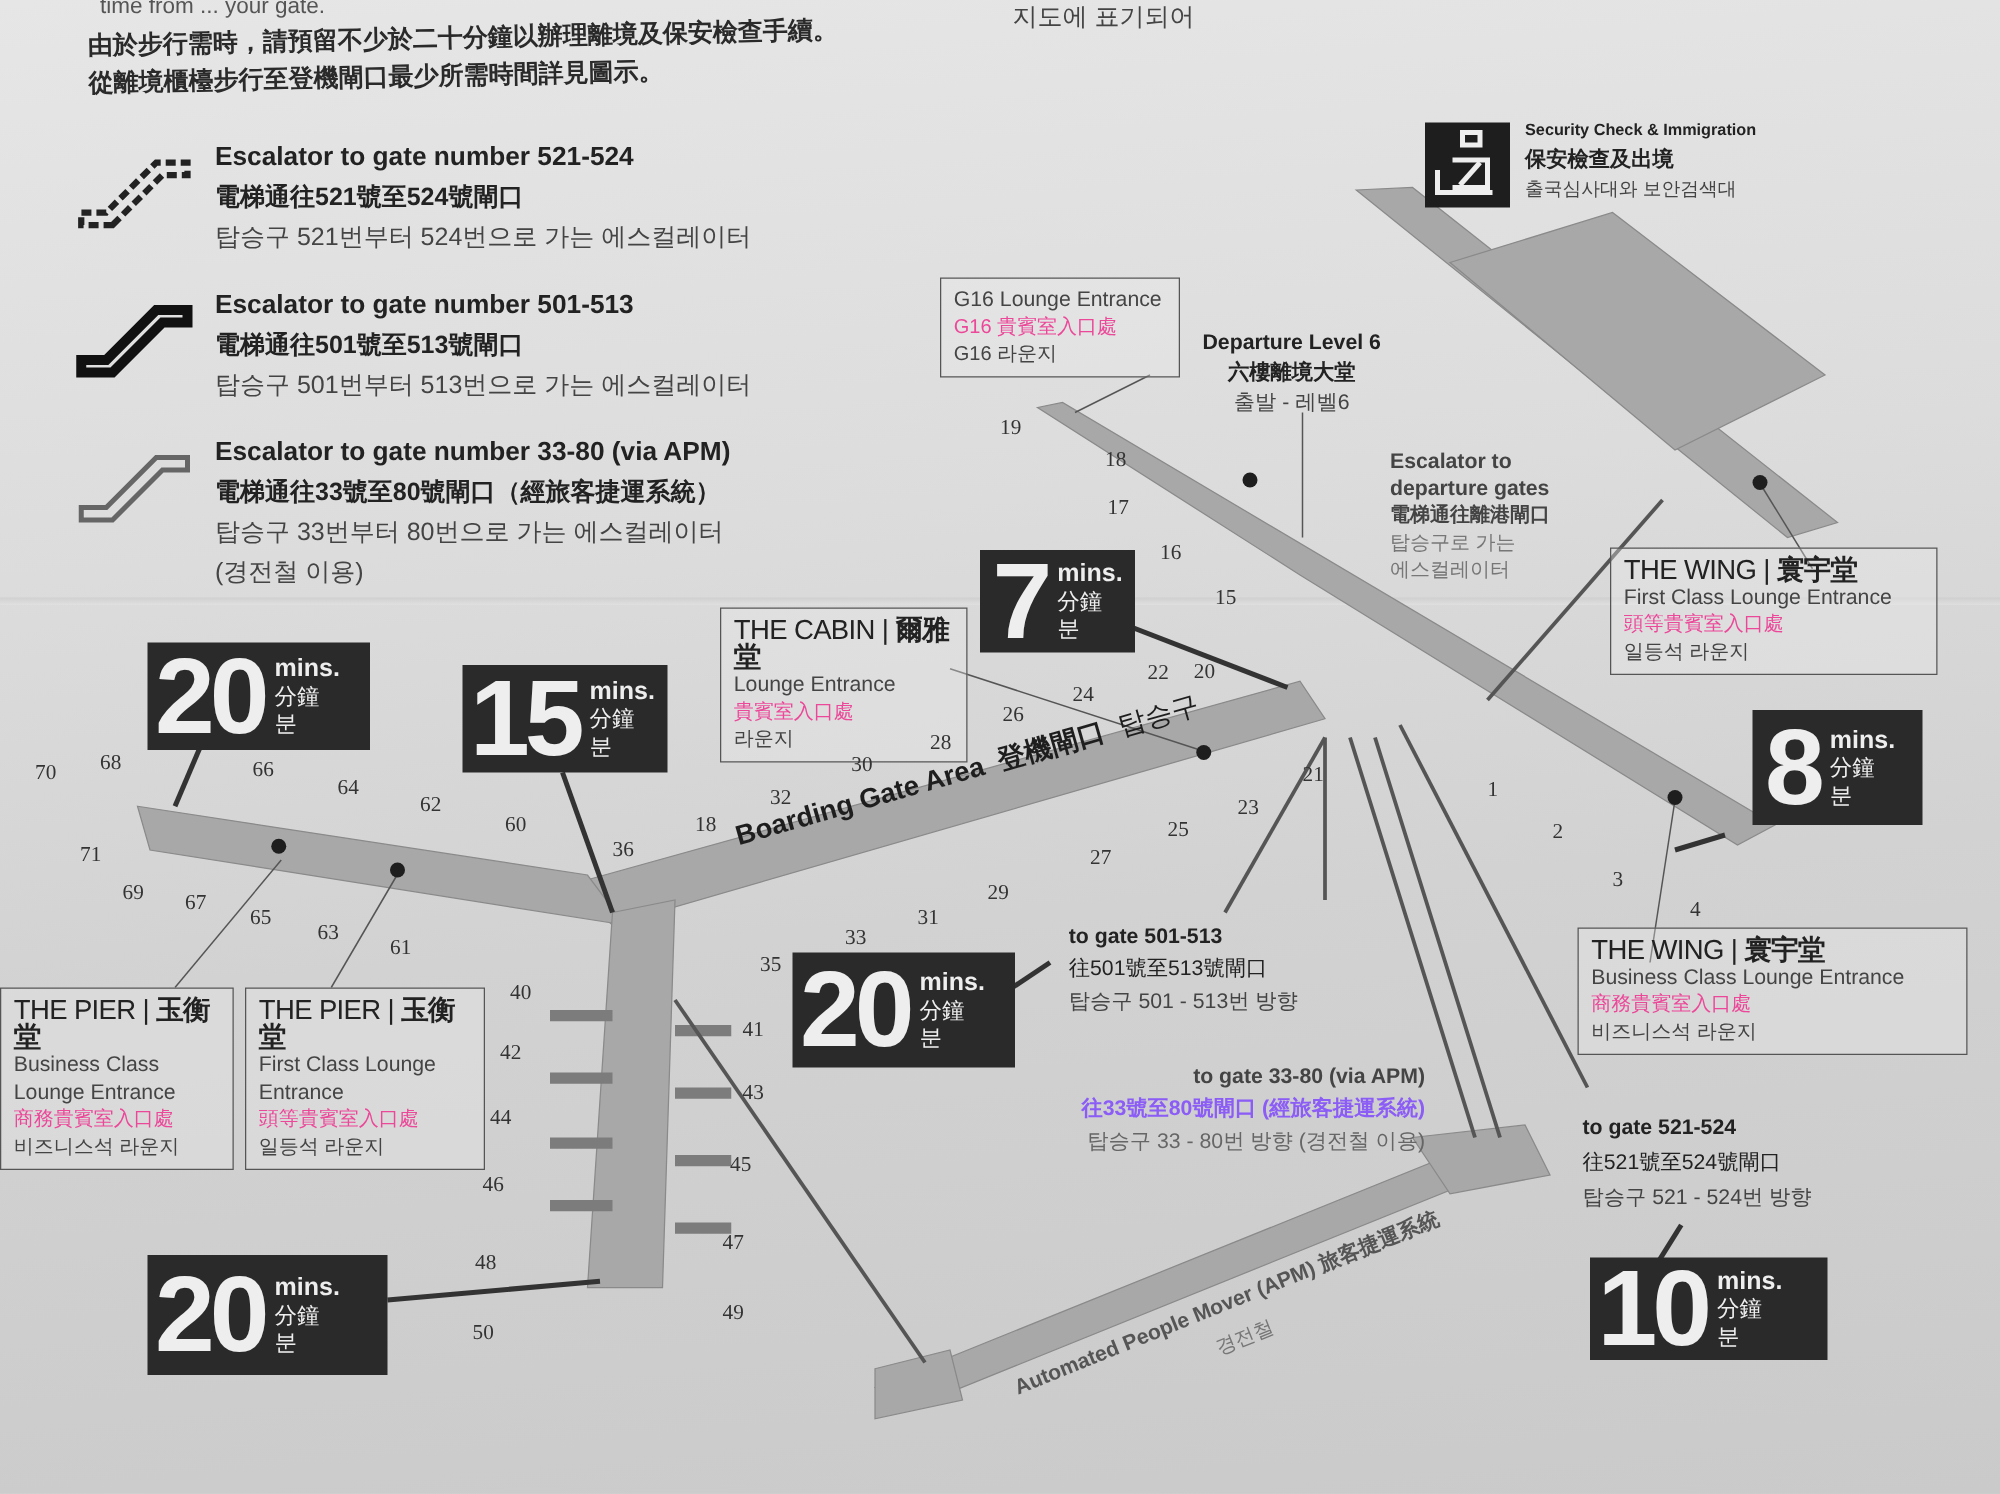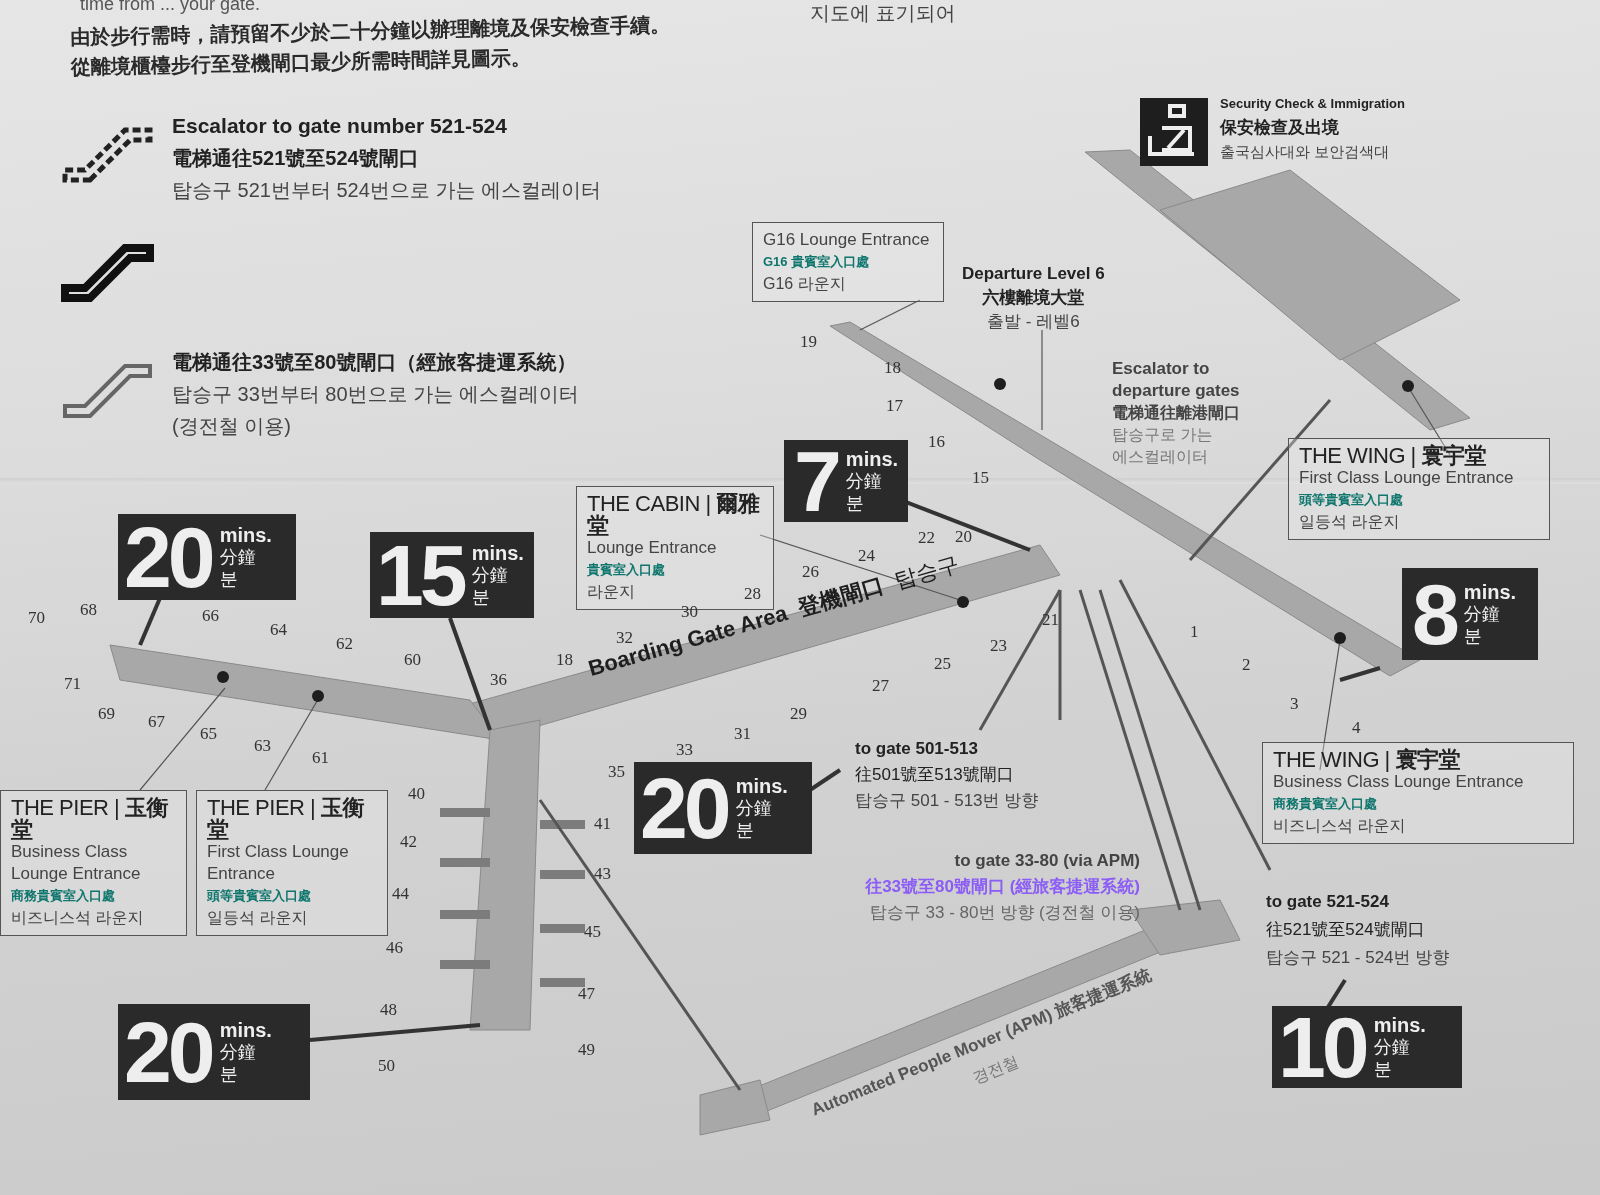--- a/index.html
+++ b/index.html
@@ -16,21 +16,21 @@
   .legend{left:40px;top:110px;width:700px;}
   .leg{position:relative;height:118px;}
   .leg .ic{position:absolute;left:0;top:0;width:120px;height:90px;}
   .leg .t{position:absolute;left:132px;top:0;line-height:32px;}
   .en{font-weight:bold;font-size:21px;color:#222;}
   .zh{font-weight:bold;font-size:20px;color:#222;}
   .ko{font-size:20px;color:#444;}
   .box{position:absolute;border:1.5px solid #555;background:rgba(235,235,235,.35);padding:6px 10px;line-height:22px;}
   .box .bt{font-size:22px;color:#222;letter-spacing:-.5px;}
   .box .bs{font-size:17px;color:#444;}
-  .box .bz{font-size:13px;font-weight:bold;color:#0f766e;}
+  .box .bz{font-size:16px;font-weight:normal;color:#ec4899;}
   .box .bk{font-size:16px;color:#444;}
   .time{position:absolute;background:#2a2a2a;color:#eee;display:flex;align-items:center;}
   .time .n{font-size:86px;font-weight:bold;letter-spacing:-4px;line-height:1;}
   .time .u{display:flex;flex-direction:column;margin-left:8px;line-height:22px;}
   .time .u .m{font-size:20px;font-weight:bold;}
   .time .u .c{font-size:18px;}
   .gate{position:absolute;font-family:"Liberation Serif","DejaVu Serif",serif;font-size:17px;color:#333;}
   .lbl{position:absolute;line-height:26px;}
   .sec{left:1140px;top:92px;}
   .sec .icon{position:absolute;left:0;top:6px;width:68px;height:68px;background:#1e1e1e;}
@@ -125,26 +125,32 @@
     <div class="t">
       <div class="en">Escalator to gate number 521-524</div>
       <div class="zh">電梯通往521號至524號閘口</div>
       <div class="ko">탑승구 521번부터 524번으로 가는 에스컬레이터</div>
     </div>
   </div>
   <div class="leg">
     <svg class="ic" viewBox="0 0 120 90">
       <path d="M50 70 L90 30 L110 30 L110 20 L85 20 L45 60 L25 60 L25 70 Z" fill="none" stroke="#111" stroke-width="8"></path>
     </svg>
+    <div class="t">
+      <div class="en">Escalator to gate number 501-513</div>
+      <div class="zh">電梯通往501號至513號閘口</div>
+      <div class="ko">탑승구 501번부터 513번으로 가는 에스컬레이터</div>
+    </div>
   </div>
   <div class="leg">
     <svg class="ic" viewBox="0 0 120 90">
       <path d="M50 70 L90 30 L110 30 L110 20 L85 20 L45 60 L25 60 L25 70 Z" fill="#ddd" stroke="#666" stroke-width="4"></path>
     </svg>
     <div class="t">
+      <div class="en">Escalator to gate number 33-80 (via APM)</div>
       <div class="zh">電梯通往33號至80號閘口（經旅客捷運系統）</div>
       <div class="ko">탑승구 33번부터 80번으로 가는 에스컬레이터</div>
       <div class="ko">(경전철 이용)</div>
     </div>
   </div>
 </div>
 
 <div class="abs sec">
   <div class="icon">
     <svg width="68" height="68" viewBox="0 0 68 68">

